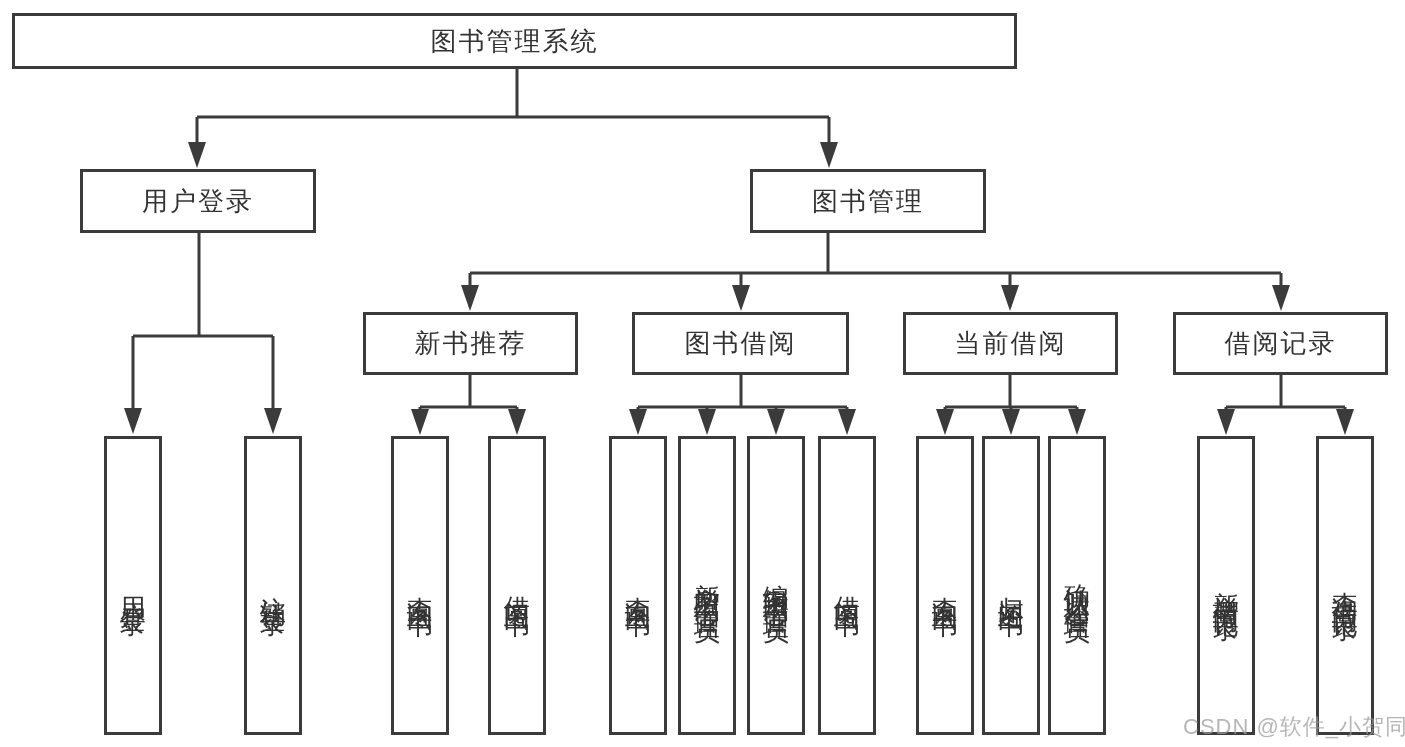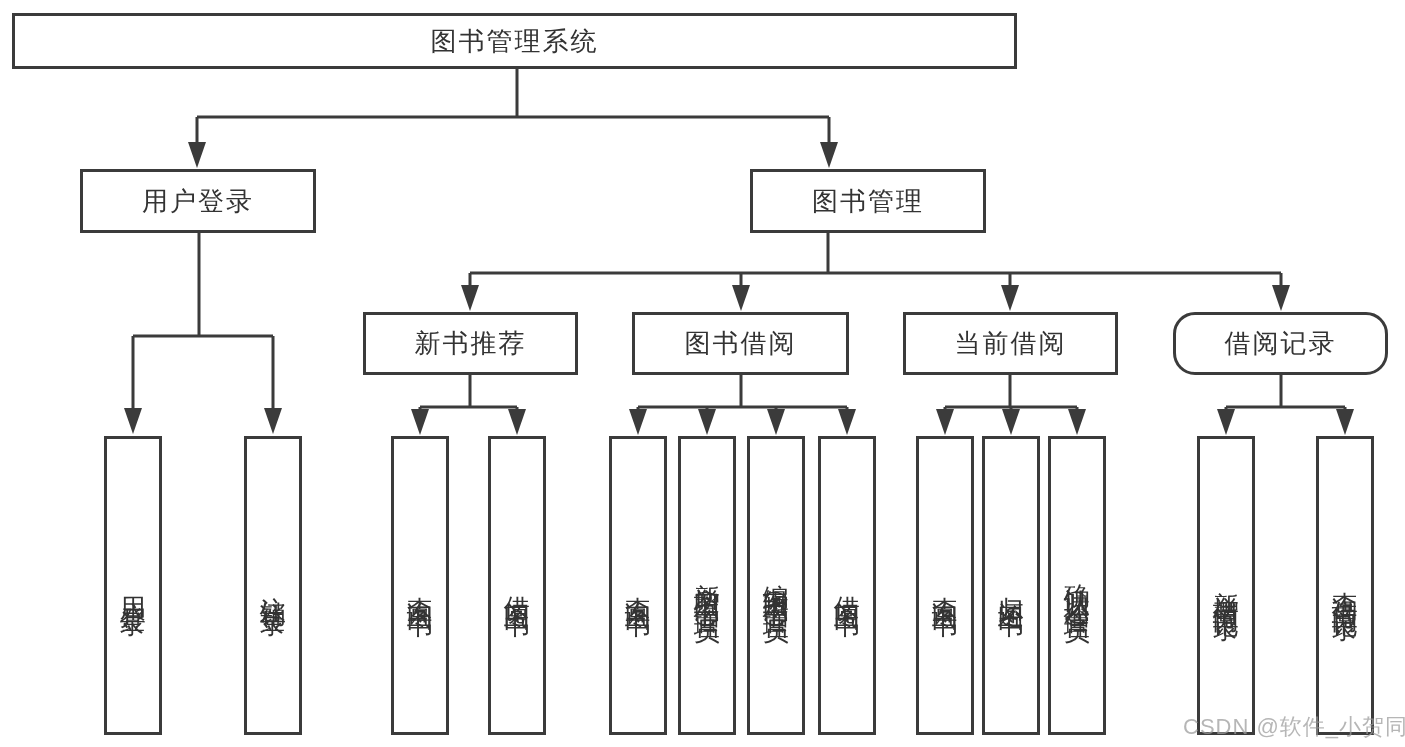--- a/index.html
+++ b/index.html
@@ -108,21 +108,21 @@
   </svg>
 
   <div class="box hbox" style="left:12px; top:13px; width:1005px; height:56px;">图书管理系统</div>
 
   <div class="box hbox" style="left:80px; top:169px; width:236px; height:64px;">用户登录</div>
   <div class="box hbox" style="left:750px; top:169px; width:236px; height:64px;">图书管理</div>
 
   <div class="box hbox" style="left:363px; top:312px; width:215px; height:63px;">新书推荐</div>
   <div class="box hbox" style="left:632px; top:312px; width:217px; height:63px;">图书借阅</div>
   <div class="box hbox" style="left:903px; top:312px; width:215px; height:63px;">当前借阅</div>
-  <div class="box hbox" style="left:1173px; top:312px; width:215px; height:63px;border-radius:22px;">借阅记录</div>
+  <div class="box hbox" style="left:1173px; top:312px; width:215px; height:63px;">借阅记录</div>
 
   <div class="box vbox" style="left:104px; top:436px; width:58px; height:299px;">用户登录</div>
   <div class="box vbox" style="left:244px; top:436px; width:58px; height:299px;">注销登录</div>
 
   <div class="box vbox" style="left:391px; top:436px; width:58px; height:299px;">查询图书</div>
   <div class="box vbox" style="left:488px; top:436px; width:58px; height:299px;">借阅图书</div>
 
   <div class="box vbox" style="left:609px; top:436px; width:58px; height:299px;">查询图书</div>
   <div class="box vbox" style="left:678px; top:436px; width:58px; height:299px;">新增图书（管理员）</div>
   <div class="box vbox" style="left:747px; top:436px; width:58px; height:299px;">编辑图书（管理员）</div>

